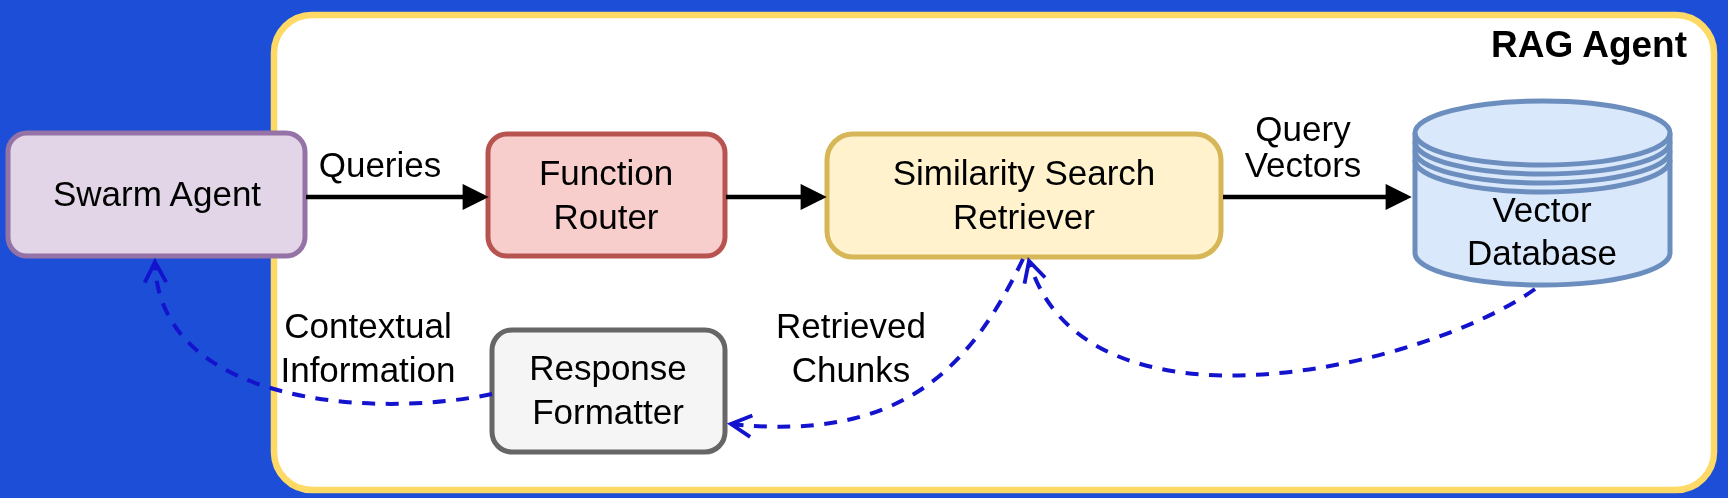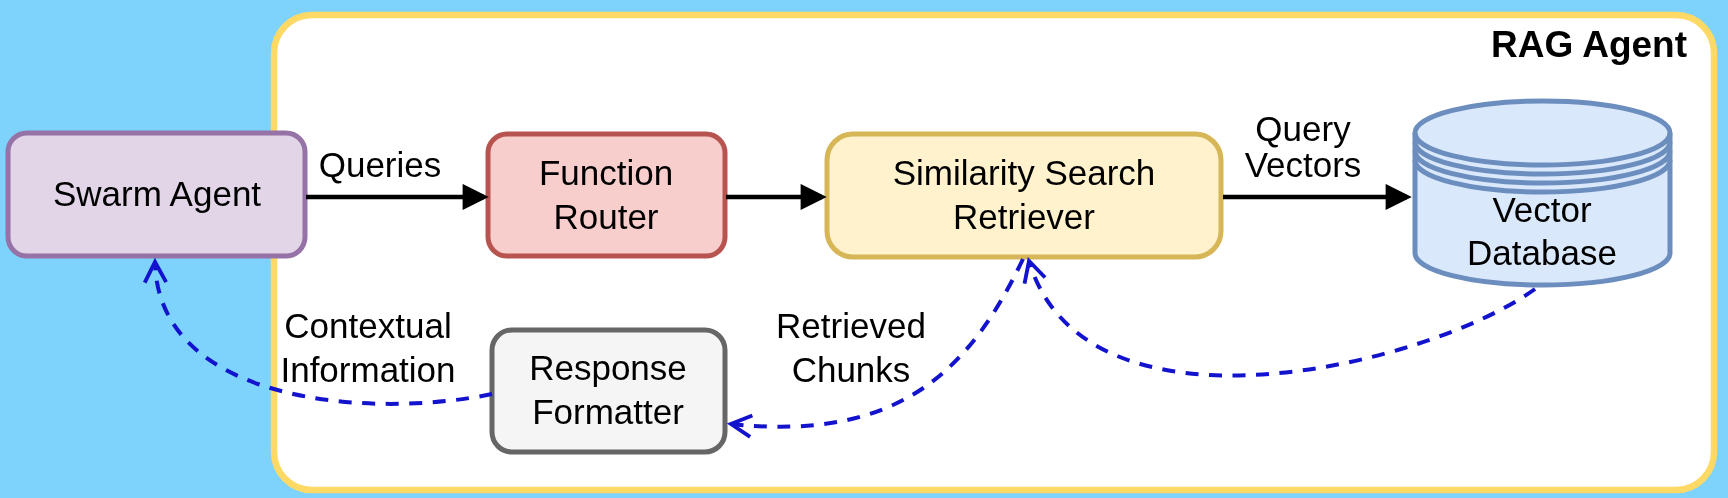--- a/index.html
+++ b/index.html
@@ -1,16 +1,16 @@
 <!DOCTYPE html>
 <html><head>
 <meta charset="utf-8">
 <style>
   html, body { margin: 0; padding: 0; background: #ffffff; }
-  .canvas { width: 1728px; height: 498px; position: relative; background: #7dd3fc; overflow: hidden; }
+  .canvas { width: 1728px; height: 498px; position: relative; background: #1d4ed8; overflow: hidden; }
   svg { display: block; font-family: "Liberation Sans", sans-serif; }
   .box { stroke-width: 5; }
   .node-label { font-size: 35px; fill: #000000; text-anchor: middle; }
   .edge-label { font-size: 35px; fill: #000000; text-anchor: middle; }
   .title-label { font-size: 37px; font-weight: bold; fill: #000000; text-anchor: end; }
   .solid-edge { stroke-width: 4.5; fill: none; }
   .dashed-edge { stroke-width: 4; fill: none; stroke-dasharray: 13 10.5; }
   .cyl-line { fill: none; stroke-width: 5; }
 </style>
 </head>

